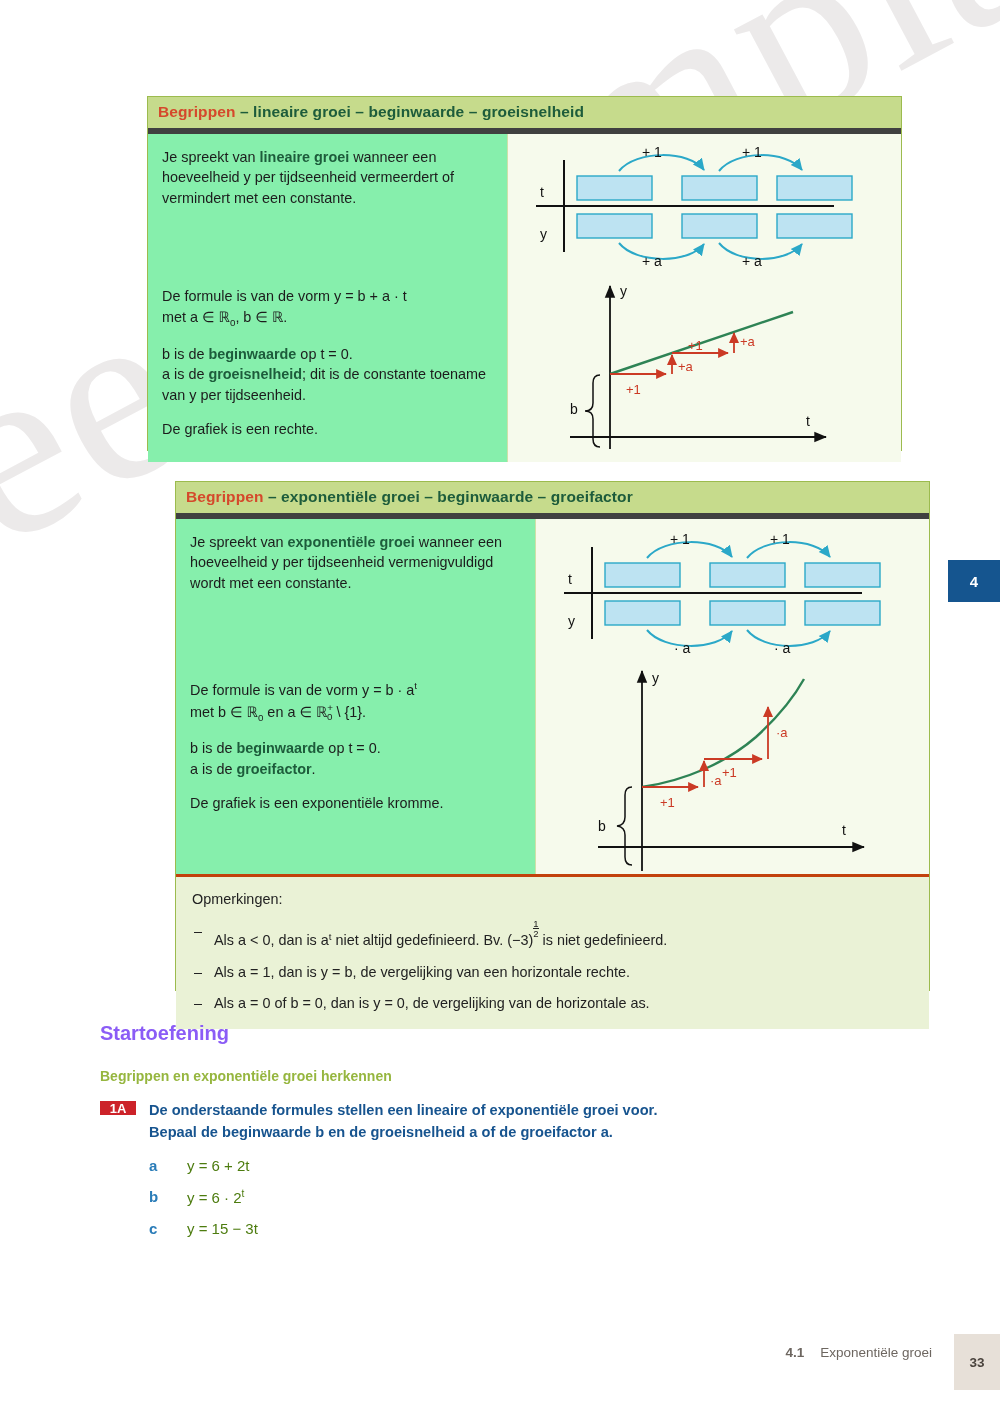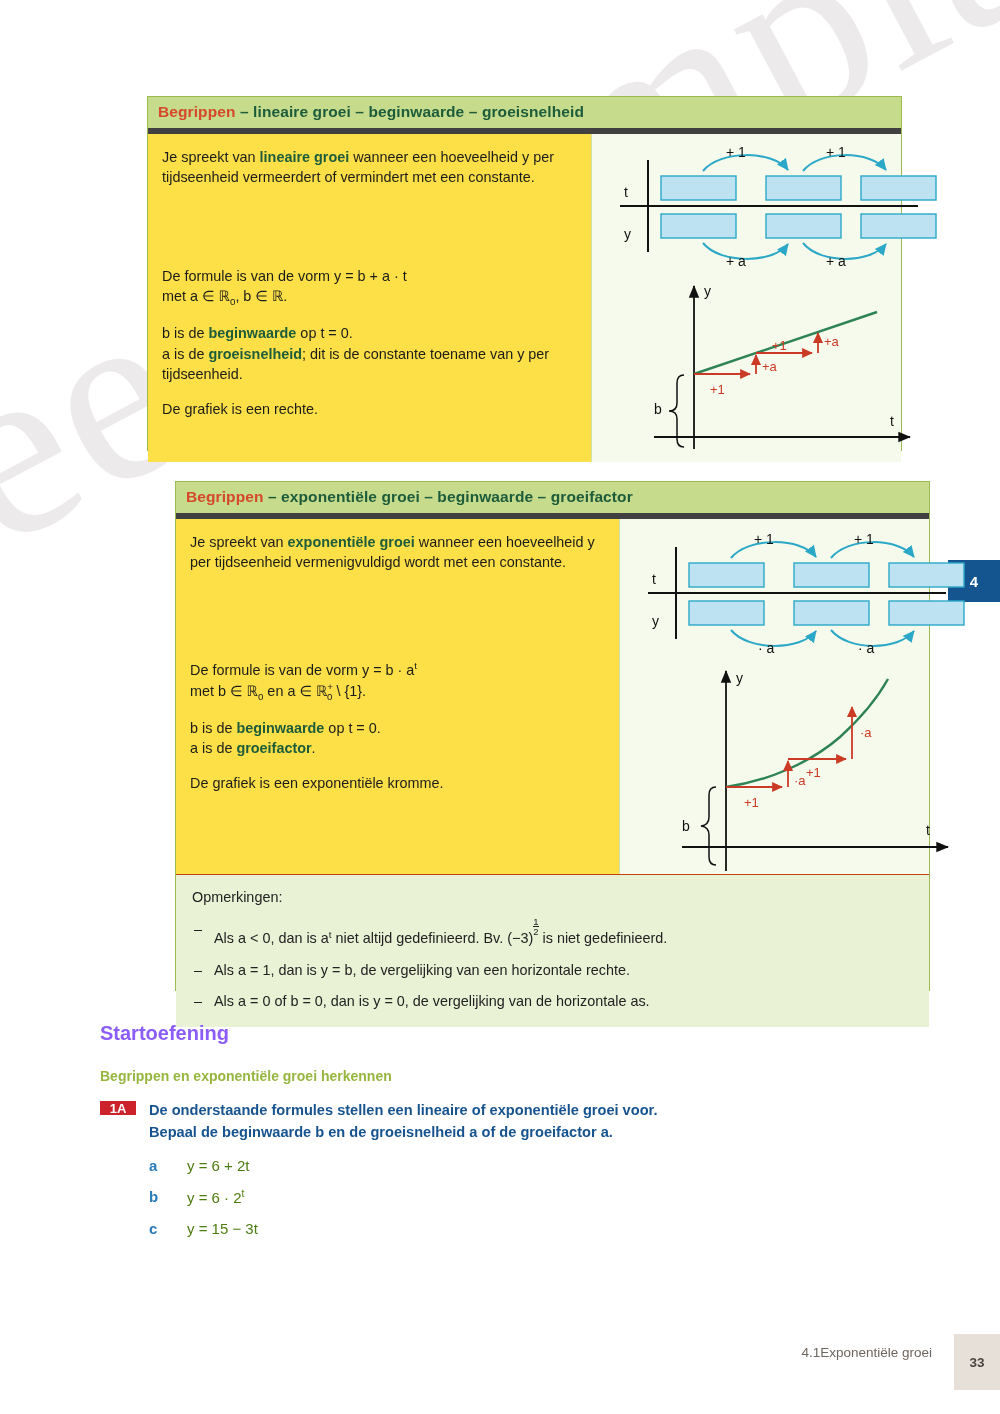--- a/index.html
+++ b/index.html
@@ -45,36 +45,36 @@
     background:#c6db8c;
     border-bottom:6px solid #404040;
     padding:6px 10px 7px 10px;
     font-size:15.5px; font-weight:700;
     color:#1d5c3b;
     letter-spacing:.1px;
   }
   .box-header .kw { color:#d5482b; }
   .box-body { display:flex; }
   .col-left {
-    width:444px; background:#fde047;
+    width:360px; background:#86efac;
     border-right:1px solid #cfe0a8;
     padding:13px 14px 10px 14px;
     font-size:14.4px; line-height:1.42; color:#1c1c1c;
   }
   .col-right { flex:1; background:#f6faec; position:relative; }
   .col-left p { margin:0 0 14px 0; }
   .col-left p:last-child { margin-bottom:0; }
   .col-left b { color:#1d5c3b; font-weight:700; }
   .spacer-block { height:64px; }
   sub { font-size:.68em; }
   sup { font-size:.68em; }
 
   
   .remarks {
-    border-top:1px solid #c2410c;
+    border-top:3px solid #c2410c;
     background:#eaf2d6;
     padding:12px 16px 14px 16px;
     font-size:14.4px; line-height:1.5;
   }
   .remarks .lead { margin:0 0 10px 0; }
   .remarks ul { list-style:none; margin:0; padding:0; }
   .remarks li { margin:0 0 10px 0; padding-left:22px; position:relative; }
   .remarks li:last-child { margin-bottom:0; }
   .remarks li .dash { position:absolute; left:2px; top:0; }
   .frac {
@@ -108,21 +108,21 @@
   .sublist { margin-top:14px; padding-left:49px; }
   .sub-item { display:flex; margin-bottom:14px; font-size:15px; }
   .sub-letter { color:#2a7cb8; font-weight:700; width:38px; flex:0 0 38px; }
   .sub-formula { color:#4d7c0f; }
 
   
   .footer {
     position:absolute; right:0; bottom:24px;
     display:flex; align-items:stretch; font-size:13.5px; color:#6d6660;
   }
-  .footer-num { margin-right:0; }
+  .footer-num { margin-right:16px;font-weight:bold; }
   .footer-label { margin-right:22px; }
   .footer-page {
     background:#e7e0d8; color:#4a433d; font-weight:700;
     width:46px; height:56px; margin-top:-11px;
     display:flex; align-items:center; justify-content:center;
   }
 
   svg { display:block; }
 </style>
 </head>

